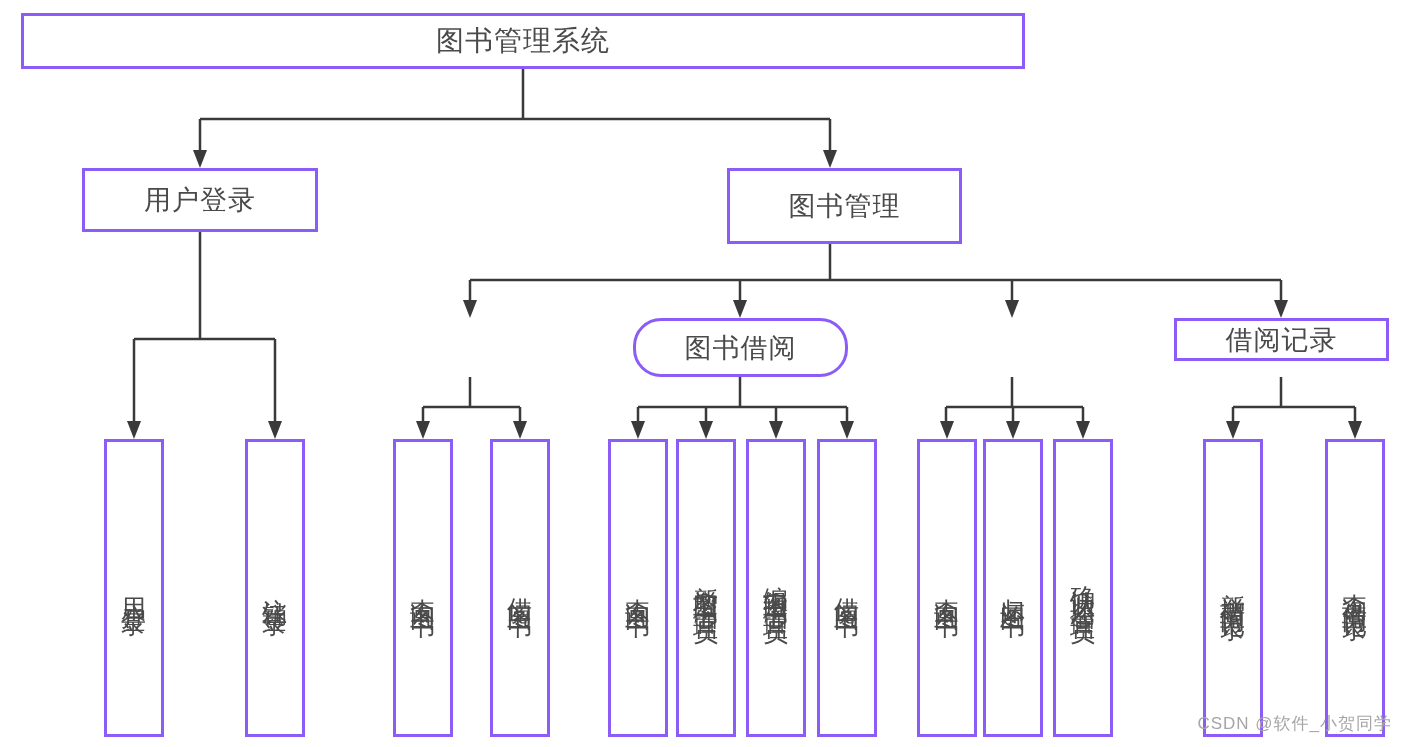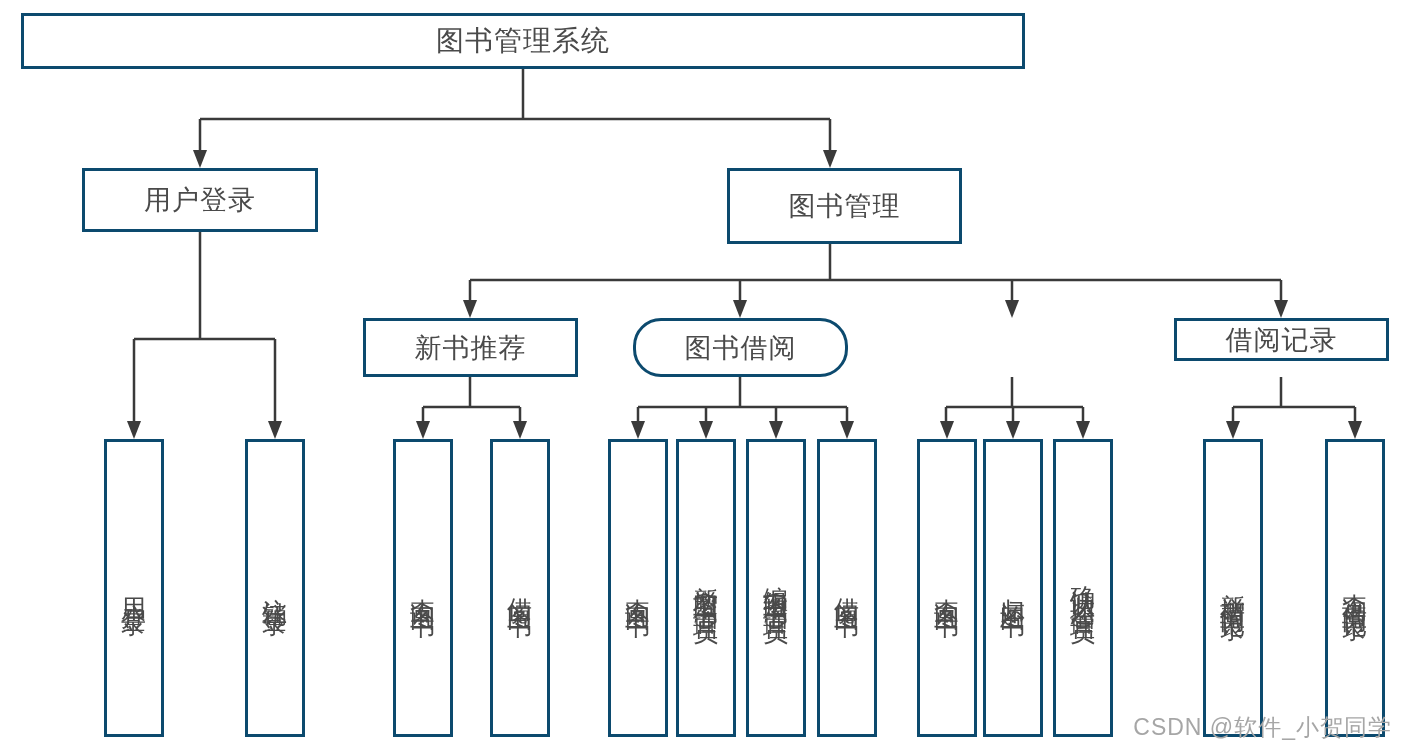--- a/index.html
+++ b/index.html
@@ -7,39 +7,39 @@
     position:relative;
     width:1405px;height:747px;
     background:#ffffff;
     font-family:"Liberation Sans","DejaVu Sans",sans-serif;
     overflow:hidden;
   }
   svg.wires{position:absolute;left:0;top:0;width:1405px;height:747px;}
   .node{
     position:absolute;
     box-sizing:border-box;
-    border:3px solid #0c4a6e;
+    border:3px solid #8b5cf6;
     background:#ffffff;
     display:flex;align-items:center;justify-content:center;
     color:#4a4a4a;
     text-align:left;
   }
   .root-node{font-size:28px;letter-spacing:1px;}
   .h-node{font-size:27px;letter-spacing:1px;}
   .v-node{
     writing-mode:vertical-rl;
     text-orientation:mixed;
     font-size:25px;
     letter-spacing:5px;
     line-height:54px;
   }
   .watermark{
     position:absolute;
     right:13px;top:712px;
-    font-size:23px;
+    font-size:17px;
     color:#a6a6a6;
     letter-spacing:1px;
     white-space:nowrap;
   }
 </style>
 </head>
 <body>
 
 <div class="canvas">
 
@@ -74,21 +74,20 @@
       <polygon points="1226,421 1240,421 1233,439"></polygon>
       <polygon points="1348,421 1362,421 1355,439"></polygon>
     </g>
   </svg>
 
   <div class="node root-node" style="left:21px;top:13px;width:1004px;height:56px;">图书管理系统</div>
 
   <div class="node h-node" style="left:82px;top:168px;width:236px;height:64px;">用户登录</div>
   <div class="node h-node" style="left:727px;top:168px;width:235px;height:76px;">图书管理</div>
 
-  <div class="node h-node" style="left:363px;top:318px;width:215px;height:59px;">新书推荐</div>
   <div class="node h-node" style="left:633px;top:318px;width:215px;height:59px;border-radius:28px;">图书借阅</div>
   <div class="node h-node" style="left:1174px;top:318px;width:215px;height:43px;">借阅记录</div>
 
   <div class="node v-node" style="left:104px;top:439px;width:60px;height:298px;">用户登录</div>
   <div class="node v-node" style="left:245px;top:439px;width:60px;height:298px;">注销登录</div>
 
   <div class="node v-node" style="left:393px;top:439px;width:60px;height:298px;">查询图书</div>
   <div class="node v-node" style="left:490px;top:439px;width:60px;height:298px;">借阅图书</div>
 
   <div class="node v-node" style="left:608px;top:439px;width:60px;height:298px;">查询图书</div>

